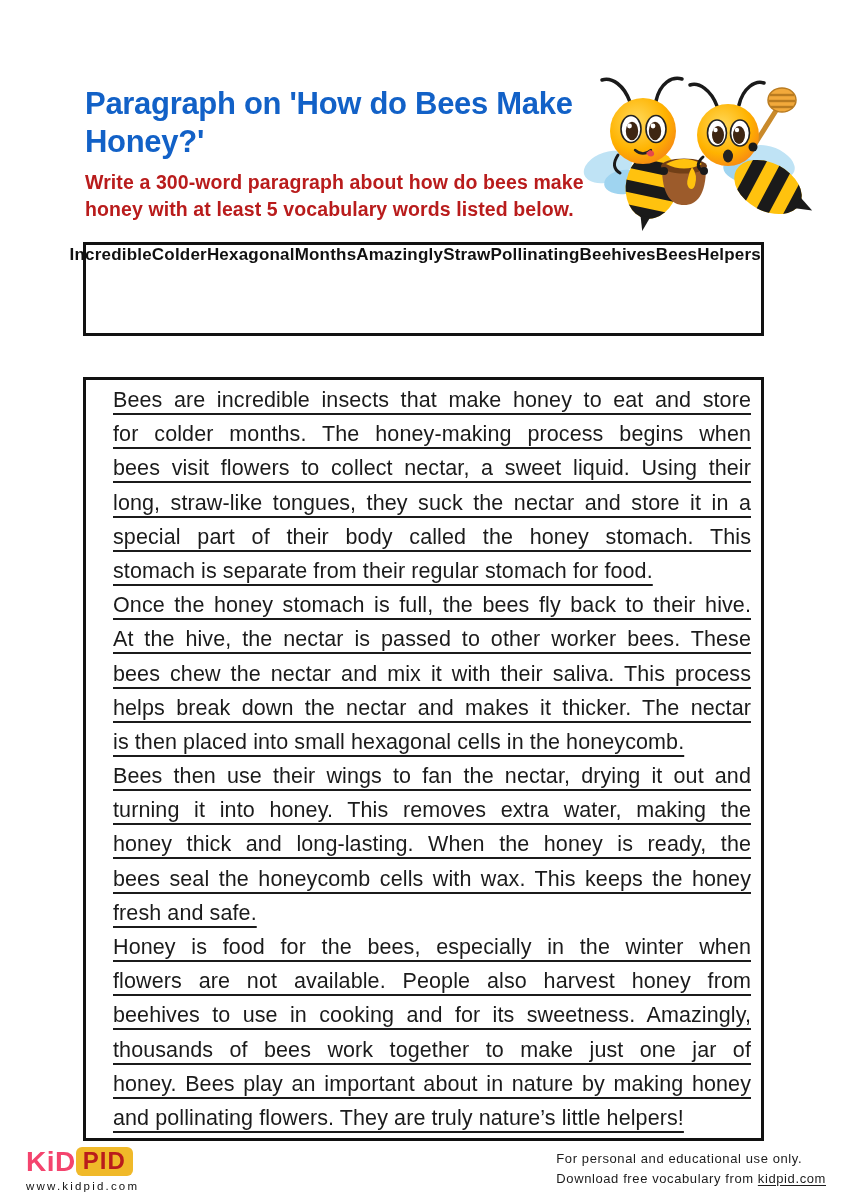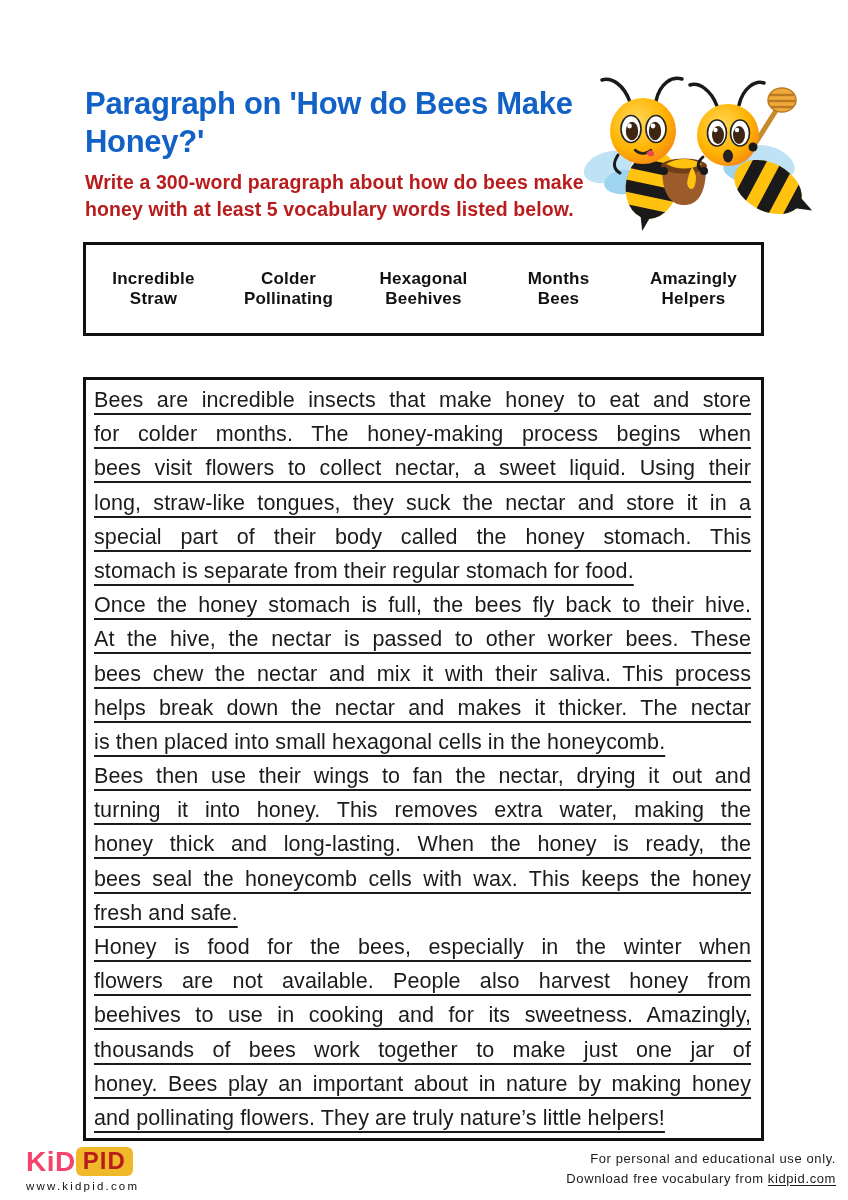--- a/index.html
+++ b/index.html
@@ -20,32 +20,32 @@
   }
   .page-subtitle{
     color:#b91c1c;font-size:19.5px;font-weight:700;line-height:27px;
     margin:8px 0 0 0;letter-spacing:0.1px;
   }
   .bees{position:absolute;left:580px;top:56px;width:235px;height:165px;}
   
   .vocab-box{
     position:absolute;left:83px;top:231px;width:681px;height:94px;
     border:3px solid #111;box-sizing:border-box;
-    display:flex;flex-direction:column;justify-content:center;
+    display:flex;flex-direction:row;justify-content:flex-end;
   }
   .vocab-row{display:flex;}
   .vocab-word{
     flex:1;text-align:center;
     font-size:17px;font-weight:700;color:#111;letter-spacing:0.2px;
   }
   
   .essay-box{
     position:absolute;left:83px;top:366px;width:681px;height:764px;
     border:3px solid #111;box-sizing:border-box;
-    padding:3px 10px 0 8px;
+    padding:3px 10px 0 27px;
   }
   .essay-line{
     font-size:21.5px;color:#1b1b1b;line-height:34.2px;height:34.2px;
     letter-spacing:0.1px;
     text-decoration:underline;
     text-decoration-thickness:1.8px;
     text-underline-offset:6px;
     text-decoration-skip-ink:none;
     white-space:normal;overflow:hidden;
   }
@@ -61,21 +61,21 @@
   }
   .logo-pid{
     background:var(--logo-yellow,#F0B929);
     color:#b91c1c;font-size:24px;font-weight:800;letter-spacing:1px;
     padding:1px 7px 2px 7px;border-radius:6px;line-height:26px;
   }
   .logo-site{
     margin-top:4px;color:#111;font-size:11.5px;letter-spacing:2.2px;font-weight:500;
   }
   .credits{
-    position:absolute;right:12px;top:2px;text-align:right;
+    position:absolute;right:22px;top:2px;
     color:#1b1b1b;font-size:13px;line-height:19.5px;letter-spacing:0.6px;
   }
   .credits a{color:#1b1b1b;text-decoration:underline;text-underline-offset:2px;}
 </style>
 </head>
 <body>
 
 <div class="page">
 
   <div class="titles">

